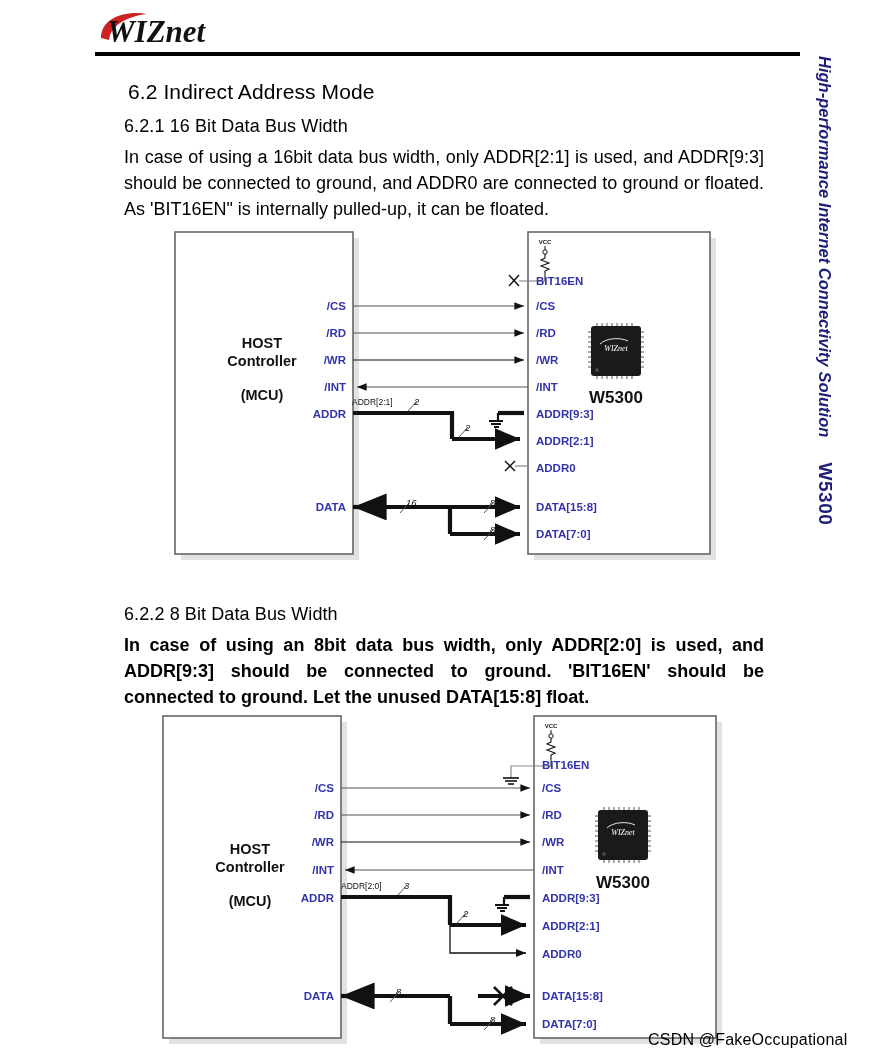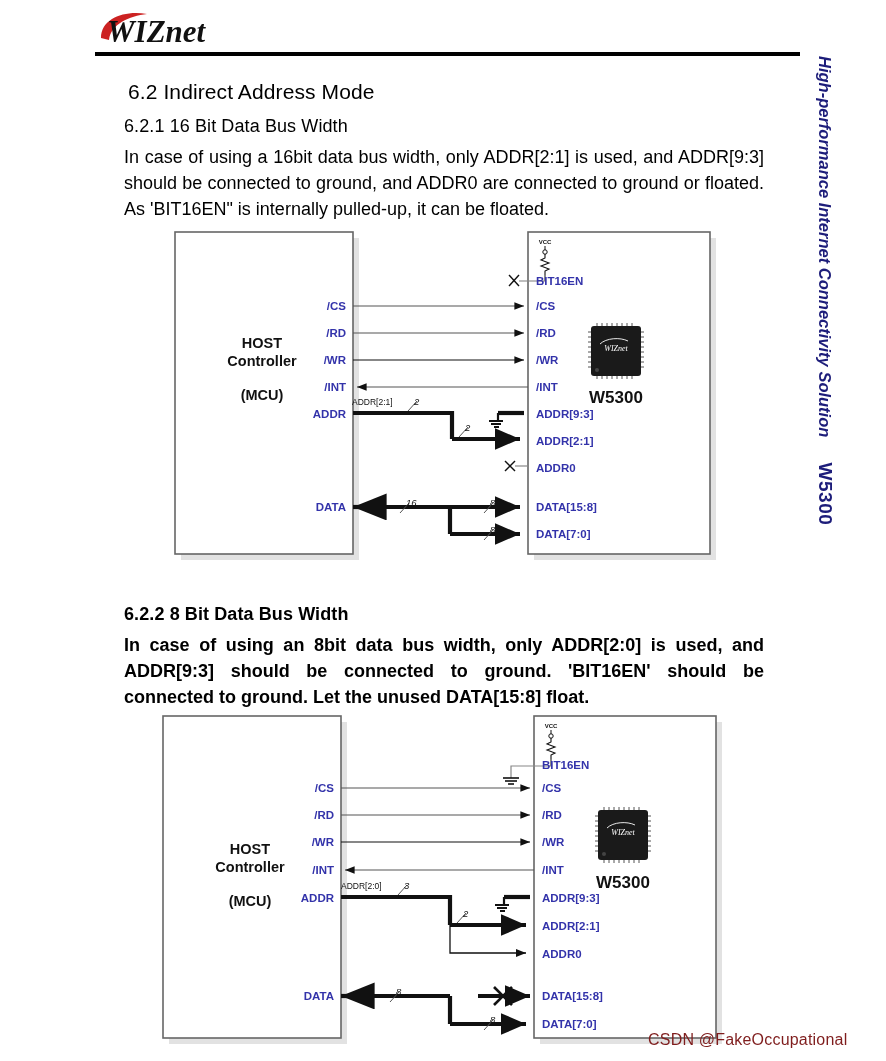--- a/index.html
+++ b/index.html
@@ -83,32 +83,32 @@
     line-height: 26px;
     margin: 0;
     text-align: justify;
     text-justify: inter-word;
   }
 
   #sec-62  { top: 76px; }
   #sec-621 { top: 116px; }
   #par-621 { top: 144px; width: 640px; }
 
-  #sec-622 { top: 604px; font-weight: bold; }
+  #sec-622 { top: 604px; }
   #par-622 { top: 632px; width: 640px; font-weight: bold; }
   #diagram-1 { position: absolute; left: 0px;  top: 225px; width: 886px; height: 345px; }
   #diagram-2 { position: absolute; left: 0px;  top: 708px; width: 886px; height: 345px; }
 
   
   #watermark {
     position: absolute;
     left: 648px;
     top: 1031px;
     font-size: 16px;
-    color: #7f1d1d;
+    color: #000000;
     white-space: nowrap;
     letter-spacing: 0.2px;
   }
 </style>
 </head>
 <body>
 
 <div id="logo-area">
   <svg id="logo-svg" width="220" height="44" viewBox="0 0 220 44" xmlns="http://www.w3.org/2000/svg">
 

